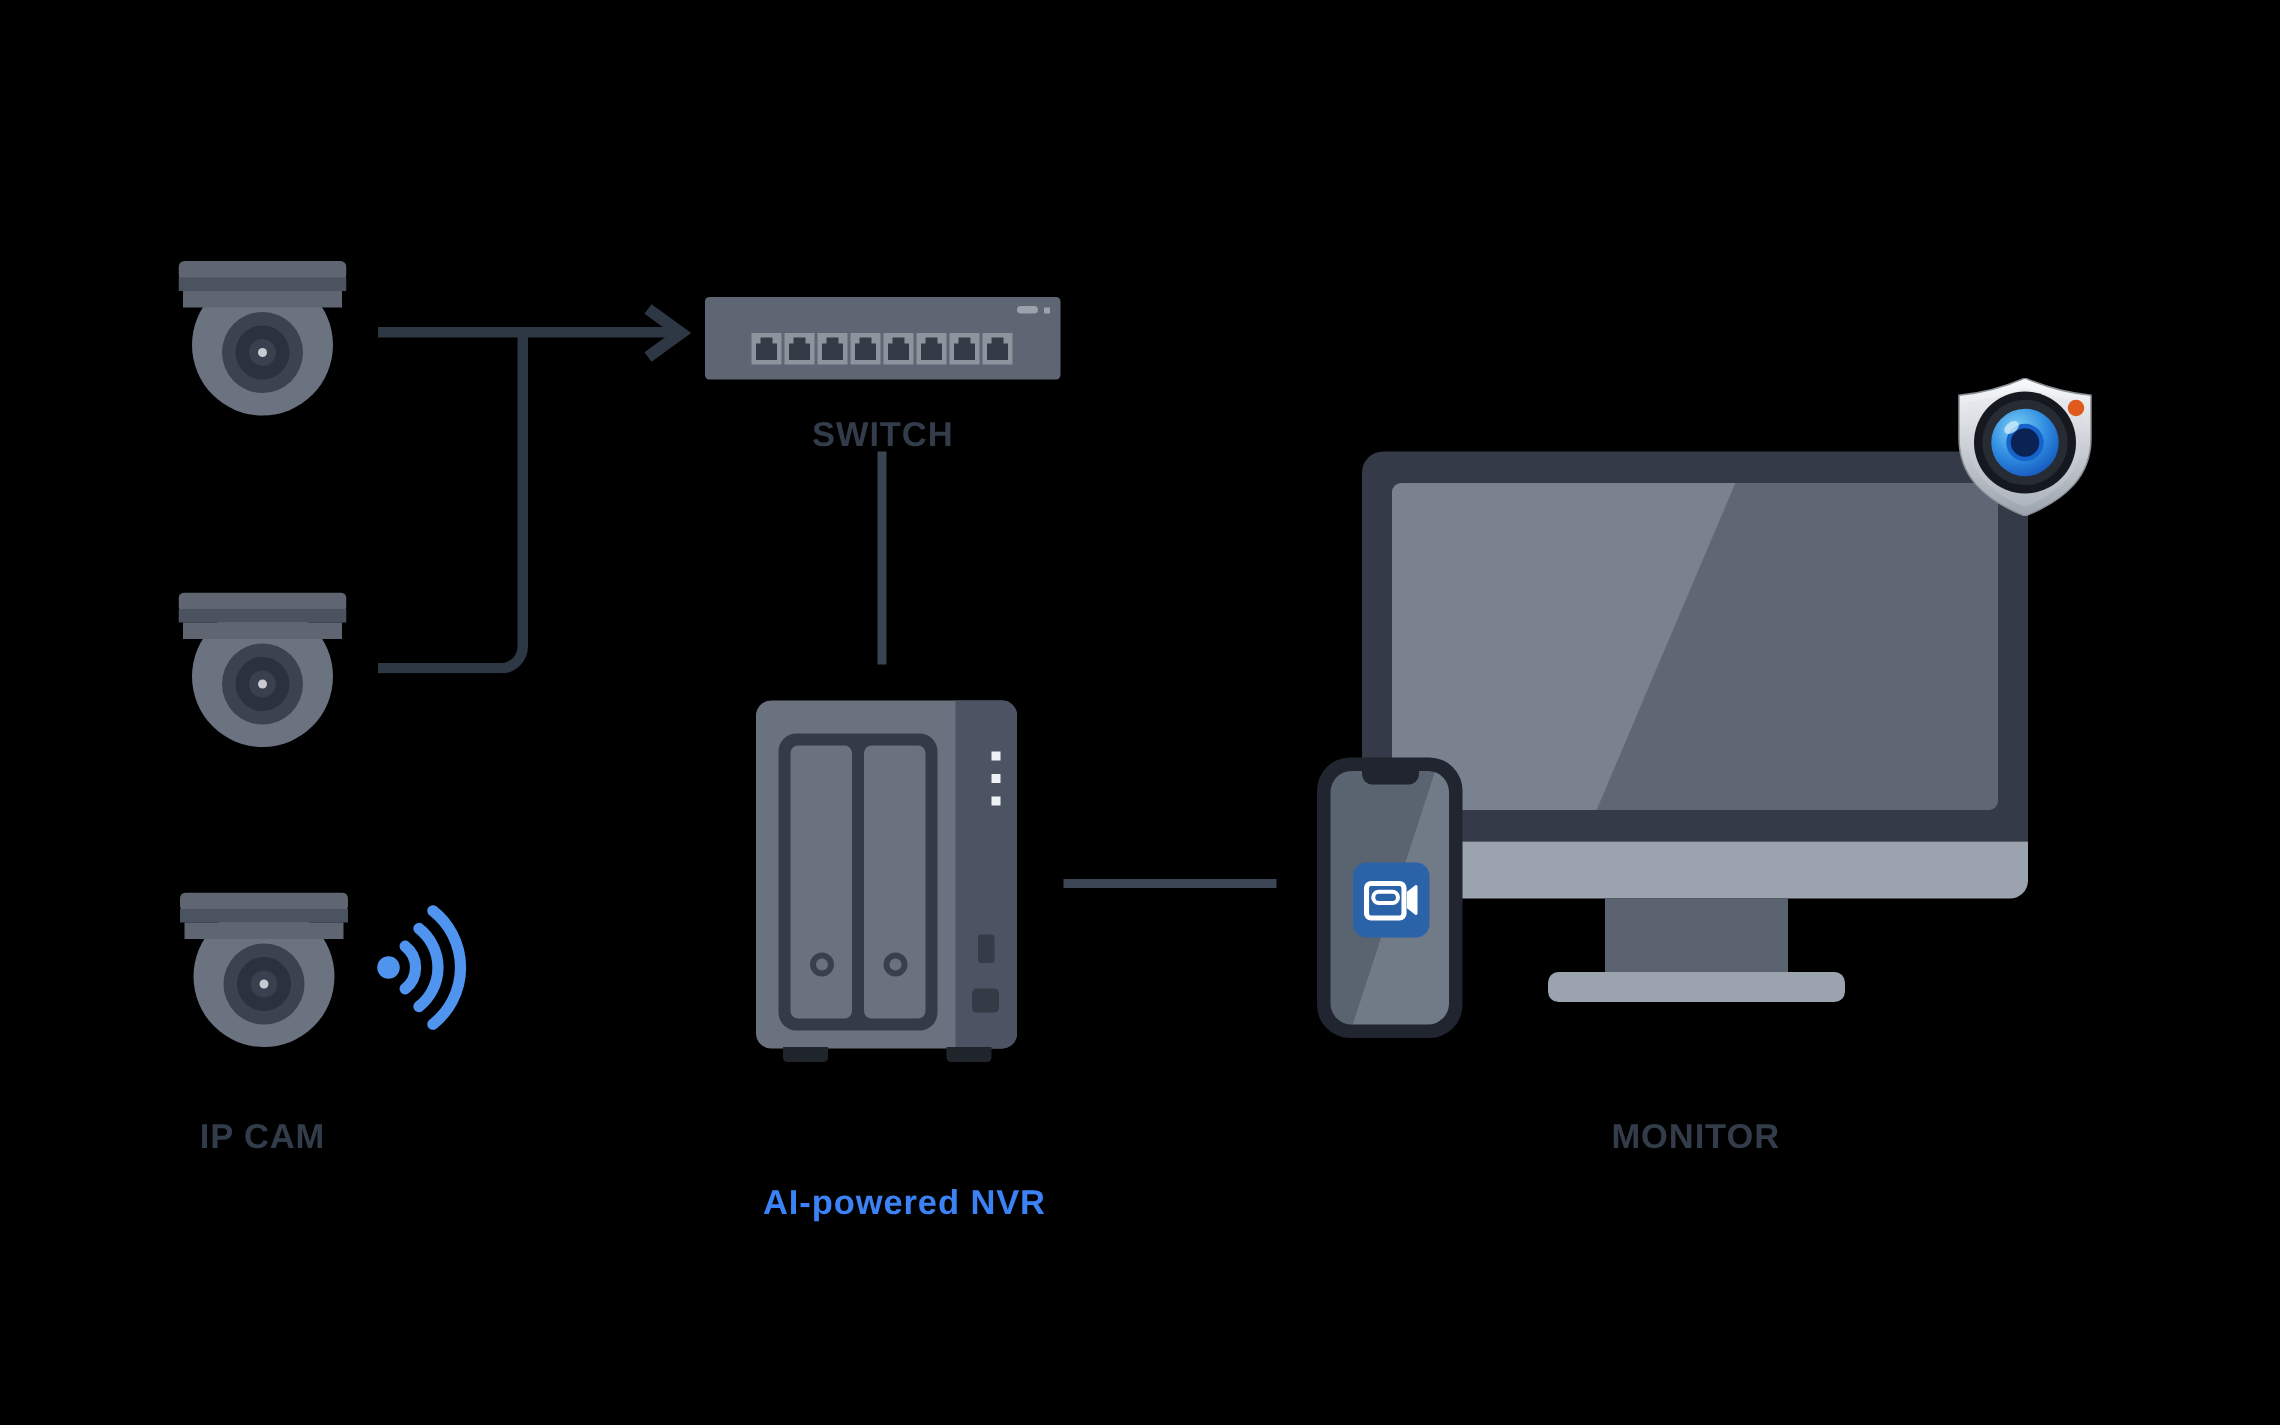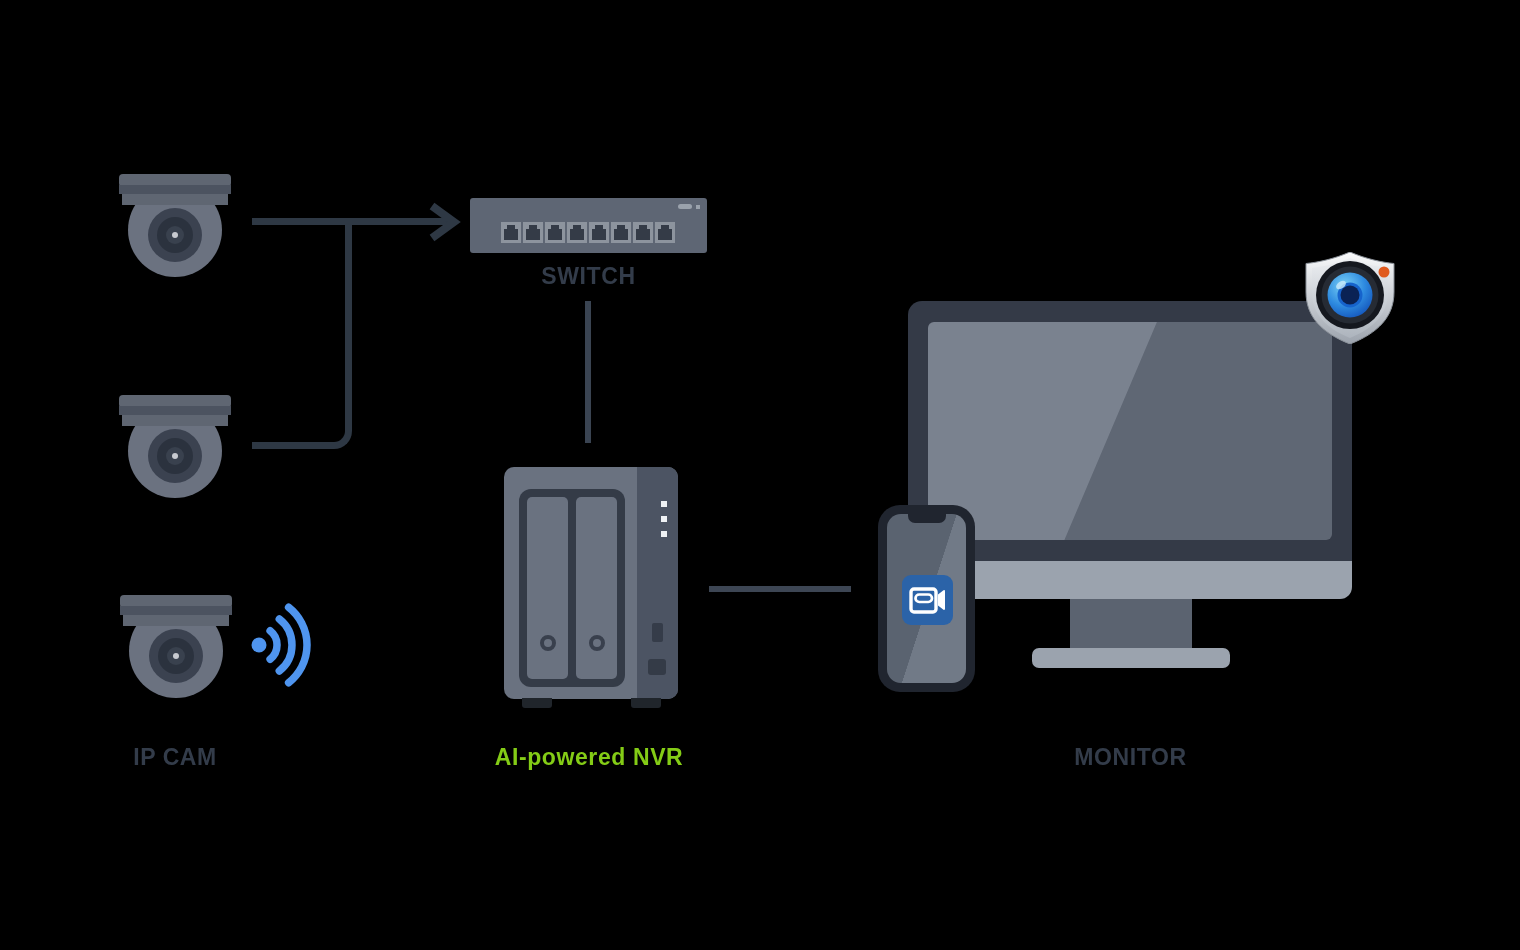--- a/index.html
+++ b/index.html
@@ -8,22 +8,22 @@
     font-family:"Liberation Sans","DejaVu Sans",sans-serif;
   }
   .abs{position:absolute;}
 
   
   .node-label{
     position:absolute;top:744px;text-align:center;
     font-size:23px;font-weight:bold;letter-spacing:.6px;color:#333C4A;
   }
   .label-ipcam{left:118px;width:114px;text-align:center;}
-  .label-switch{top:263px;left:470px;width:237px;}
-  .label-nvr{left:459px;width:260px;color:#84cc16;}
+  .label-switch{top:276px;left:470px;width:237px;}
+  .label-nvr{left:473px;width:260px;color:#3b82f6;margin-top:44px;}
   .label-monitor{left:1010px;width:241px;}
 
   
   .conn{position:absolute;background:#2E3844;}
   .conn-cam1{left:252px;top:218px;width:200px;height:7px;}
   .conn-branch{
     left:252px;top:221px;width:100px;height:228px;background:transparent;
     border-right:7px solid #2E3844;border-bottom:7px solid #2E3844;
     border-bottom-right-radius:18px;box-sizing:border-box;
   }

